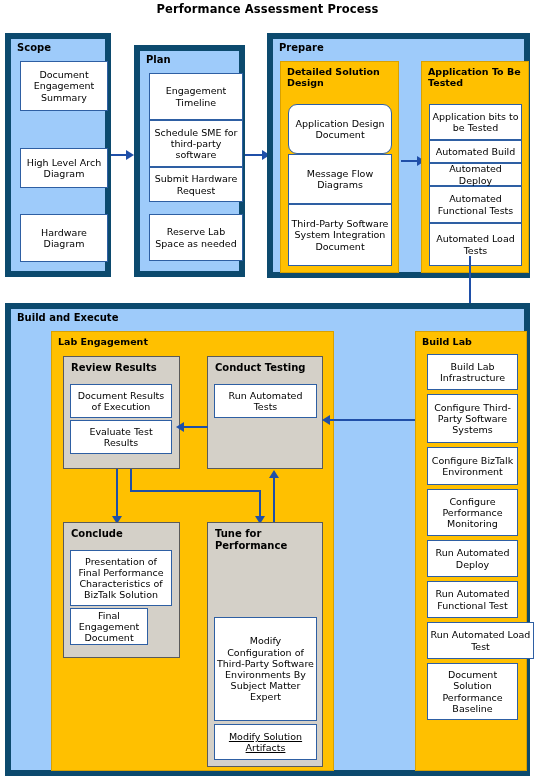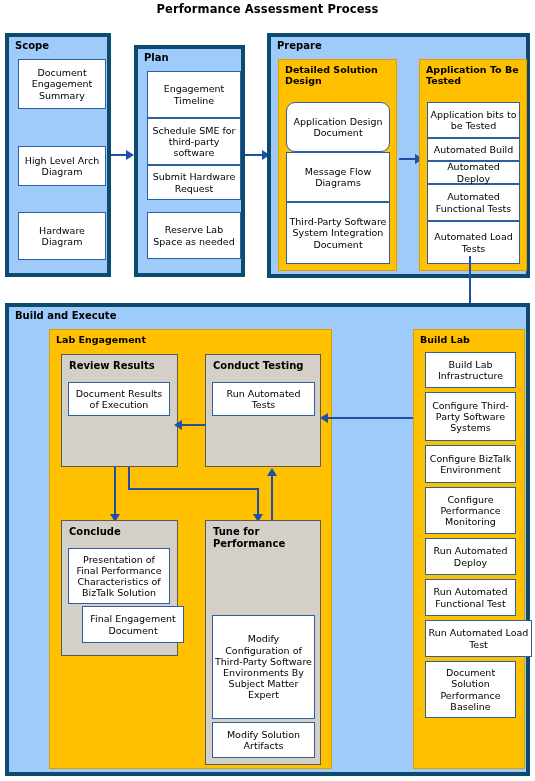--- a/index.html
+++ b/index.html
@@ -11,21 +11,21 @@
   .abs{position:absolute;box-sizing:border-box;}
 
   
   #diagram-title{
     left:0;top:2px;width:535px;text-align:center;
     font-size:11.5px;font-weight:bold;letter-spacing:.1px;
   }
 
   
   .phase{
-    background:#9ECBFA;border:4px solid #0c4a6e;
+    background:#9ECBFA;border:6px solid #0c4a6e;
   }
   .phase > .phase-title{
     position:absolute;left:6px;top:3px;
     font-size:10px;font-weight:bold;white-space:nowrap;
   }
 
   
   .gold{
     background:#FFC000;border:1px solid #D9A100;
   }
@@ -114,20 +114,21 @@
 
 <div class="abs phase" style="left:5px;top:303px;width:525px;height:473px;">
   <div class="phase-title">Build and Execute</div>
 
   <div class="abs gold" style="left:40px;top:22px;width:283px;height:440px;">
     <div class="group-title">Lab Engagement</div>
 
     <div class="abs gray" style="left:11px;top:24px;width:117px;height:113px;">
       <div class="group-title">Review Results</div>
       <div class="abs leaf" style="left:6px;top:27px;width:102px;height:34px;">Document Results of Execution</div>
+      <div class="abs leaf" style="left:6px;top:63px;width:102px;height:34px;">Evaluate Test Results</div>
     </div>
 
     <div class="abs gray" style="left:155px;top:24px;width:116px;height:113px;">
       <div class="group-title">Conduct Testing</div>
       <div class="abs leaf" style="left:6px;top:27px;width:103px;height:34px;">Run Automated Tests</div>
     </div>
 
     <div class="abs line-h" style="left:130px;top:94px;width:26px;"></div>
     <div class="abs arrow arrow-left" style="left:124px;top:90px;"></div>
 
@@ -138,27 +139,27 @@
     <div class="abs line-h" style="left:78px;top:158px;width:131px;"></div>
     <div class="abs line-v" style="left:207px;top:158px;height:28px;"></div>
     <div class="abs arrow arrow-down" style="left:203px;top:184px;"></div>
 
     <div class="abs line-v" style="left:221px;top:145px;height:47px;"></div>
     <div class="abs arrow arrow-up" style="left:217px;top:138px;"></div>
 
     <div class="abs gray" style="left:11px;top:190px;width:117px;height:136px;">
       <div class="group-title">Conclude</div>
       <div class="abs leaf" style="left:6px;top:27px;width:102px;height:56px;">Presentation of Final Performance Characteristics of BizTalk Solution</div>
-      <div class="abs leaf" style="left:20px;top:85px;width:102px;height:37px;">Final Engagement Document</div>
+      <div class="abs leaf" style="left:6px;top:85px;width:78px;height:37px;">Final Engagement Document</div>
     </div>
 
     <div class="abs gray" style="left:155px;top:190px;width:116px;height:245px;">
       <div class="group-title">Tune for Performance</div>
       <div class="abs leaf" style="left:6px;top:94px;width:103px;height:104px;">Modify Configuration of Third-Party Software Environments By Subject Matter Expert</div>
-      <div class="abs leaf" style="left:6px;top:201px;width:103px;height:36px;">Modify Solution Artifacts</div>
+      <div class="abs leaf" style="left:6px;top:201px;width:103px;height:36px;text-decoration:underline;">Modify Solution Artifacts</div>
     </div>
   </div>
 
   <div class="abs line-h" style="left:317px;top:110px;width:88px;"></div>
   <div class="abs arrow arrow-left" style="left:311px;top:106px;"></div>
 
   <div class="abs gold" style="left:404px;top:22px;width:112px;height:440px;">
     <div class="group-title">Build Lab</div>
     <div class="abs leaf" style="left:11px;top:22px;width:91px;height:36px;">Build Lab Infrastructure</div>
     <div class="abs leaf" style="left:11px;top:62px;width:91px;height:49px;">Configure Third-Party Software Systems</div>

